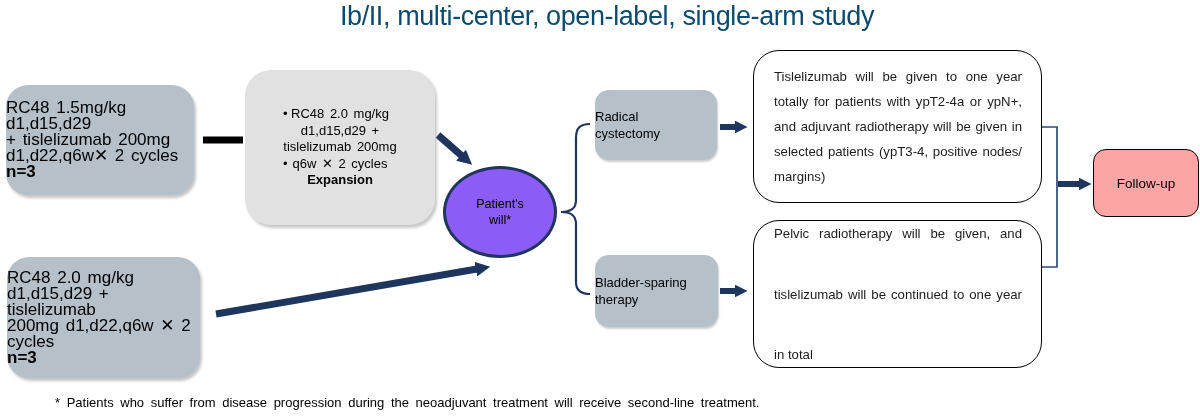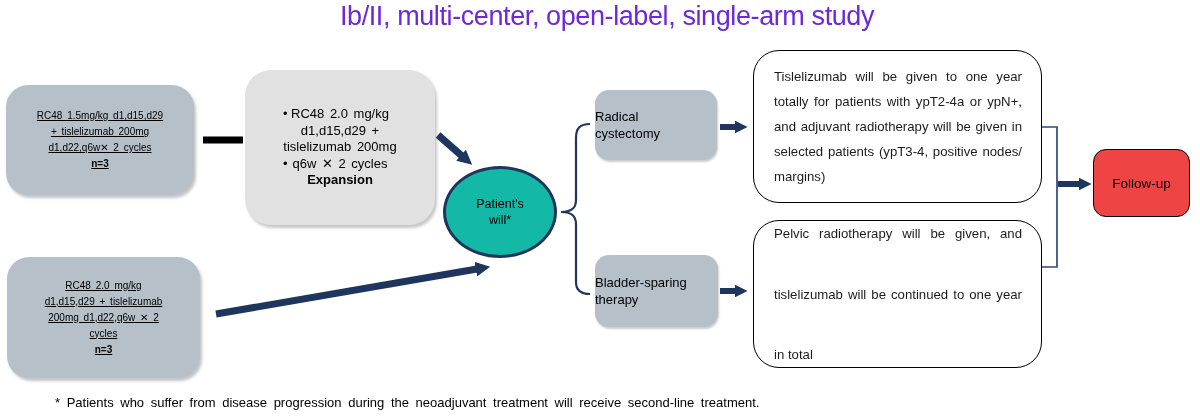--- a/index.html
+++ b/index.html
@@ -2,63 +2,63 @@
 <html><head>
 <meta charset="utf-8">
 <style>
   html,body{margin:0;padding:0;background:#ffffff;}
   .canvas{
     position:relative;width:1200px;height:417px;background:#ffffff;overflow:hidden;
     font-family:"Liberation Sans","DejaVu Sans",sans-serif;color:#000;
   }
   .title{
     position:absolute;top:1px;left:0;width:1200px;text-align:center;
-    font-size:27px;letter-spacing:-0.4px;color:#6d28d9;padding-left:14px;box-sizing:border-box;
+    font-size:27px;letter-spacing:-0.4px;color:#0c4a6e;padding-left:14px;box-sizing:border-box;
   }
   .box{position:absolute;box-sizing:border-box;display:flex;flex-direction:column;justify-content:center;}
   .cohort{
     background:#b6c0c9;border-radius:22px;box-shadow:2px 3px 3px rgba(125,125,125,.45);
-    font-size:10px;line-height:16px;text-align:center;word-spacing:2px;text-decoration:underline;
+    font-size:17px;line-height:16px;text-align:left;word-spacing:2px;
   }
   #cohort1{left:6px;top:85px;width:188px;height:110px;}
   #cohort2{left:7px;top:257px;width:193px;height:121px;}
   .expansion{
     position:absolute;left:245px;top:70px;width:190px;height:155px;box-sizing:border-box;
     background:#e1e1e1;border-radius:26px;box-shadow:2px 3px 3px rgba(130,130,130,.45);
     display:flex;flex-direction:column;justify-content:center;
     font-size:13px;line-height:16.5px;text-align:center;word-spacing:2px;
   }
   .bline{position:relative;width:100%;}
   .bold{font-weight:bold;}
   .bullet{position:absolute;left:38px;top:0;}
   .circle{
     position:absolute;left:443px;top:166px;width:114px;height:92px;border-radius:50%;
-    background:#14b8a6;border:3.5px solid #1e355e;box-sizing:border-box;
+    background:#8b5cf6;border:3.5px solid #1e355e;box-sizing:border-box;
     display:flex;flex-direction:column;justify-content:center;text-align:center;
     font-size:12.5px;line-height:16px;
   }
   .pathway{
     background:#b6c0c9;border-radius:14px;box-shadow:1px 2px 2px rgba(130,130,130,.4);
     font-size:13px;line-height:17px;
   }
   #radical{left:595px;top:90px;width:122px;height:70px;}
   #bladder{left:595px;top:255px;width:123px;height:72px;}
   .outcome{
     position:absolute;left:753px;width:289px;box-sizing:border-box;background:#ffffff;
     border:1.8px solid #000;border-radius:26px;
     font-size:13.2px;line-height:25px;color:#1c1c1c;padding:0 19px 0 20px;
     display:flex;flex-direction:column;justify-content:center;
   }
   #outcomeTop{top:50px;height:153px;}
   #outcomeBottom{top:220px;height:148px;justify-content:space-between;}
   .jline{text-align:justify;text-align-last:justify;width:100%;}
   .jline.last{text-align-last:left;}
   .followup{
-    position:absolute;left:1093px;top:149px;width:97px;height:68px;box-sizing:border-box;
-    background:#ef4444;border:1.6px solid #000;border-radius:13px;
+    position:absolute;left:1093px;top:149px;width:106px;height:68px;box-sizing:border-box;
+    background:#fca5a5;border:1.6px solid #000;border-radius:13px;
     display:flex;align-items:center;justify-content:center;font-size:13.5px;
   }
   .footnote{
     position:absolute;left:55px;top:395px;font-size:13px;color:#000;word-spacing:3px;
   }
   svg.connectors{position:absolute;left:0;top:0;width:1200px;height:417px;}
 </style>
 </head>
 <body>
 

